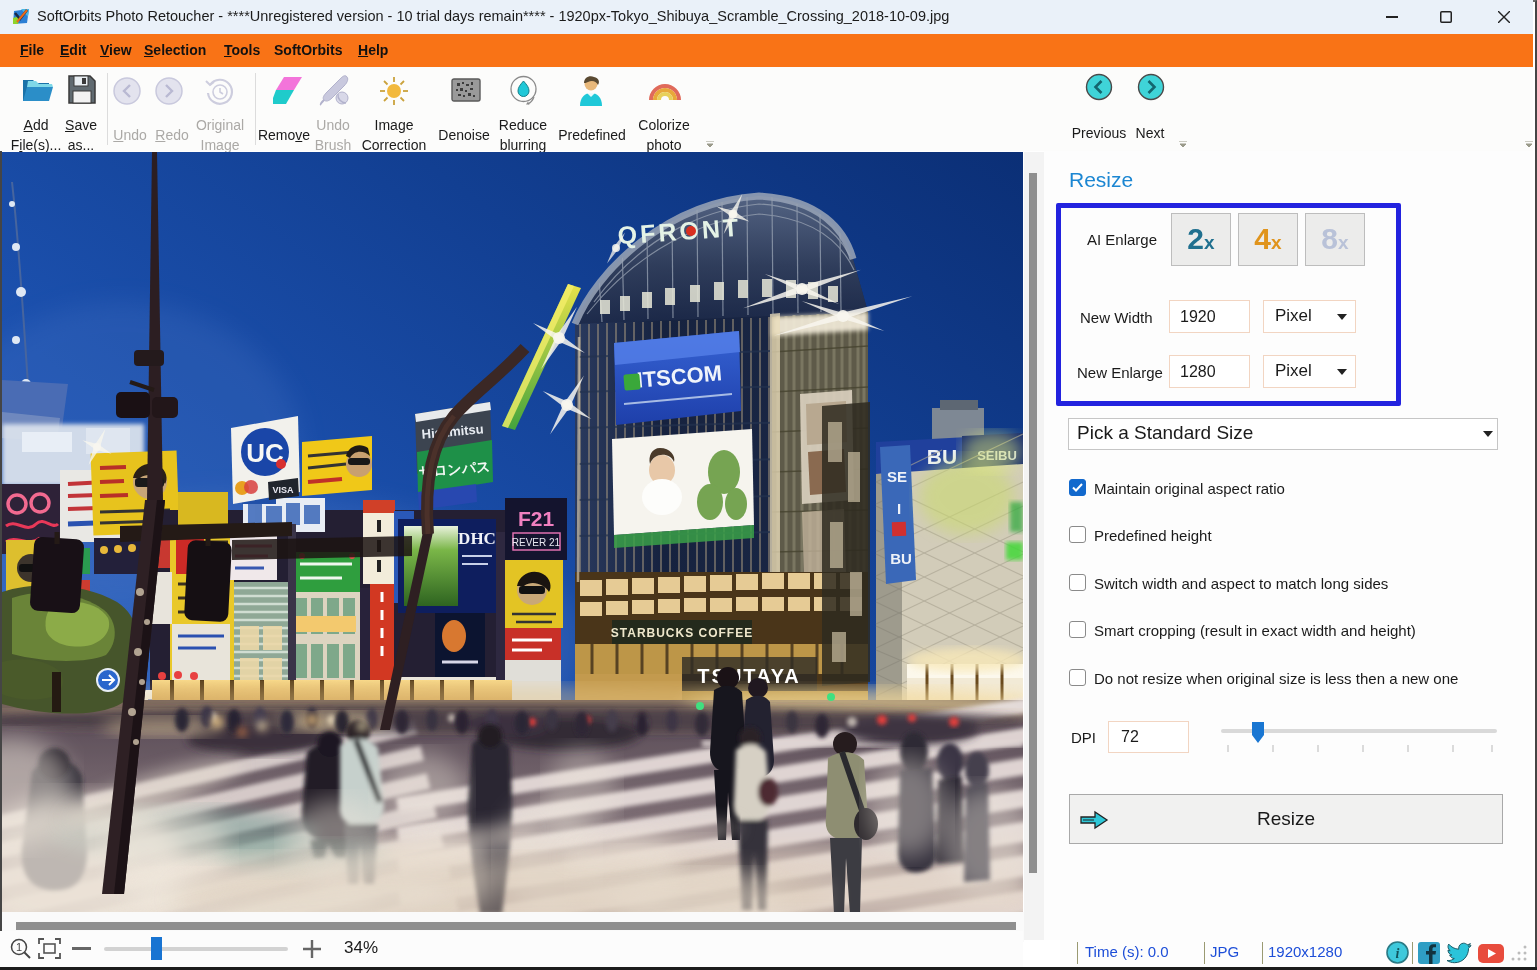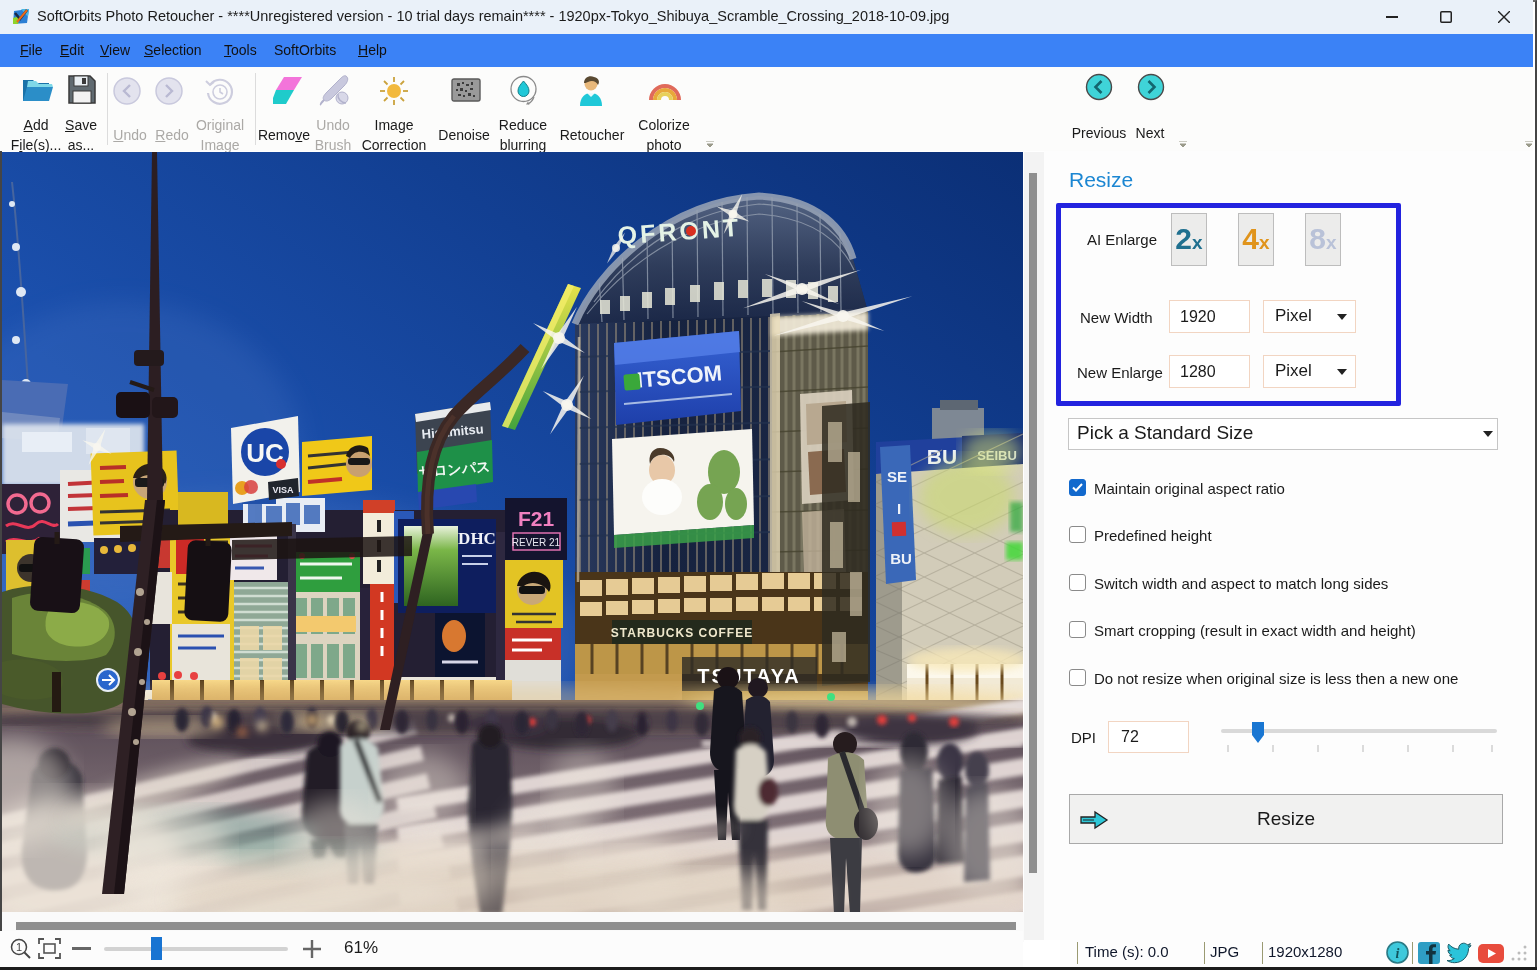--- a/index.html
+++ b/index.html
@@ -1,52 +1,52 @@
 <!DOCTYPE html>
 <html><head>
 <meta charset="utf-8">
 <style>
 * { margin:0; padding:0; box-sizing:border-box; }
 html,body { width:1537px; height:970px; overflow:hidden; font-family:"Liberation Sans",sans-serif; background:#fff; }
 #win { position:absolute; left:0; top:0; width:1537px; height:970px; border-left:2px solid #454545; border-right:2px solid #454545; border-top:2px solid #6a6a6a; }
 #titlebar { position:absolute; left:0; top:0; width:1533px; height:34px; background:#eaf1f9;text-align:right; }
 #titletext { position:absolute; left:37px; top:8px; font-size:14.5px; color:#1b1b1b; white-space:nowrap; }
 #appicon { position:absolute; left:12px; top:8px; }
-#menubar { position:absolute; left:0; top:34px; width:1533px; height:33px; background:#3b82f6; }
+#menubar { position:absolute; left:0; top:34px; width:1533px; height:33px; background:#f97316;font-weight:bold; }
 .menuitem { position:absolute; top:8px; font-size:14px; color:#111; }
 #toolbar { position:absolute; left:0; top:67px; width:1533px; height:84px; background:#fcfcfb; }
 .tsep { position:absolute; top:6px; width:1px; height:72px; background:#dcdcdc; }
 .tlbl { position:absolute; font-size:14px; color:#1a1a1a; text-align:center; transform:translateX(-50%); white-space:nowrap; }
 .tlbl.dis { color:#aba9a6; }
 .ticon { position:absolute; }
 #photo { position:absolute; left:2px; top:152px; width:1021px; height:760px; }
 #hscroll-track { position:absolute; left:2px; top:912px; width:1022px; height:30px; background:#fafafa; }
 #hscroll { position:absolute; left:16px; top:922px; width:1000px; height:8px; background:#8f8f8f; }
 #vscroll-track { position:absolute; left:1024px; top:152px; width:20px; height:788px; background:#f3f3f3; }
 #vscroll { position:absolute; left:1029px; top:173px; width:8px; height:700px; background:#8f8f8f; }
 #zoomrow { position:absolute; left:0px; top:931px; width:1023px; height:36px; background:#fcfcfc; }
 #panel { position:absolute; left:1044px; top:151px; width:489px; height:789px; background:#fdfdfd; }
 #resizehdr { position:absolute; left:1069px; top:168px; font-size:21px; color:#1b86d2; }
 #bluebox { position:absolute; left:1056px; top:203px; width:345px; height:203px; border:5px solid #2323df; border-radius:2px; }
 .plabel { position:absolute; font-size:15px; color:#1a1a1a; }
-.aibtn { position:absolute; top:213px; width:36px; height:53px; background:#ececeb; border:1px solid #bdbdbd; text-align:center; font-weight:bold; line-height:50px; }
+.aibtn { position:absolute; top:213px; width:60px; height:53px; background:#ececeb; border:1px solid #bdbdbd; text-align:center; font-weight:bold; line-height:50px; }
 .pinput { position:absolute; width:81px; height:33px; background:#fff; border:1px solid #f2d5c2; font-size:16px; color:#1a1a1a; padding:7px 0 0 10px; }
 .pcombo { position:absolute; width:93px; height:33px; background:#fff; border:1px solid #f2d5c2; font-size:17px; color:#1a1a1a; padding:5px 0 0 11px; }
 .arrow { position:absolute; width:0; height:0; border-left:5px solid transparent; border-right:5px solid transparent; border-top:6px solid #222; }
 #stdsize { position:absolute; left:1068px; top:418px; width:430px; height:32px; background:#fff; border:1px solid #c6c6c6; font-size:19px; color:#1a1a1a; padding:3px 0 12px 8px; }
 .cb { position:absolute; left:1069px; width:17px; height:17px; border:1px solid #8a8a8a; border-radius:3px; background:#fff; }
 .cb.on { background:#1269cd; border-color:#1269cd; }
 .cblbl { position:absolute; left:1094px; font-size:15px; color:#1a1a1a; white-space:nowrap; }
 #dpiinput { position:absolute; left:1108px; top:721px; width:81px; height:32px; background:#fff; border:1px solid #f2d5c2; font-size:16px; color:#1a1a1a; padding:6px 0 0 12px; }
 #slidertrack { position:absolute; left:1221px; top:729px; width:276px; height:4px; background:#d9d9d9; border-radius:2px; }
 #resizebtn { position:absolute; left:1069px; top:794px; width:434px; height:50px; background:#f1f1f0; border:1px solid #a9a9a9; }
 #resizebtn span { position:absolute; left:0; right:0; top:13px; text-align:center; font-size:19px; color:#1a1a1a; }
 #statusbar { position:absolute; left:1060px; top:938px; width:473px; height:29px; background:#fdfdfd; }
 .ssep { position:absolute; top:4px; width:1px; height:22px; background:#9a9a72; }
-.stext { position:absolute; top:5px; font-size:15px; color:#0f172a; }
+.stext { position:absolute; top:5px; font-size:15px; color:#1d4ed8; }
 #botborder { position:absolute; left:0; top:967px; width:1537px; height:3px; background:#1c1c1c; }
 </style>
 </head>
 <body>
 <div id="win"></div>
 <div id="titlebar">
   <svg id="appicon" width="19" height="19" viewBox="0 0 19 19">
     <polygon points="2,3 17,1 15,15 1,16" fill="#2b7fd4"></polygon>
     <polygon points="1,10 8,8 6,16 1,16" fill="#8fd42a"></polygon>
     <polygon points="9,1 17,1 16,9" fill="#49b8e8"></polygon>
@@ -184,21 +184,21 @@
   <div class="tlbl dis" style="left:220px;top:50px">Original</div>
   <div class="tlbl dis" style="left:220px;top:70px">Image</div>
   <div class="tlbl" style="left:284px;top:60px">Remo<u>v</u>e</div>
   <div class="tlbl dis" style="left:333px;top:50px">Undo</div>
   <div class="tlbl dis" style="left:333px;top:70px">Brush</div>
   <div class="tlbl" style="left:394px;top:50px">Image</div>
   <div class="tlbl" style="left:394px;top:70px">Correction</div>
   <div class="tlbl" style="left:464px;top:60px">Denoise</div>
   <div class="tlbl" style="left:523px;top:50px">Reduce</div>
   <div class="tlbl" style="left:523px;top:70px">blurring</div>
-  <div class="tlbl" style="left:592px;top:60px">Retoucher</div>
+  <div class="tlbl" style="left:592px;top:60px">Predefined</div>
   <div class="tlbl" style="left:664px;top:50px">Colorize</div>
   <div class="tlbl" style="left:664px;top:70px">photo</div>
   <div class="tlbl" style="left:1099px;top:58px">Previous</div>
   <div class="tlbl" style="left:1150px;top:58px">Next</div>
 </div>
 <div id="photo">
 <svg width="1021" height="760" viewBox="0 0 1021 760">
 <defs>
   <linearGradient id="sky" x1="0" y1="1" x2="1" y2="0">
     <stop offset="0" stop-color="#3a70cc"></stop>
@@ -985,21 +985,21 @@
     <rect x="6" y="6" width="11" height="9" fill="none" stroke="#555" stroke-width="1.6"></rect>
   </svg>
   <svg style="position:absolute;left:72px;top:16px" width="19" height="4">
       <rect width="19" height="3" fill="#666"></rect>
     </svg>
   <div style="position:absolute;left:104px;top:16px;width:184px;height:4px;background:#d2d2d2;border-radius:2px"></div>
   <div style="position:absolute;left:151px;top:6px;width:11px;height:23px;background:#1874d2"></div>
   <svg style="position:absolute;left:302px;top:8px" width="20" height="20">
       <path d="M10,1 L10,19 M1,10 L19,10" stroke="#666" stroke-width="2.4"></path>
     </svg>
-  <div style="position:absolute;left:344px;top:7px;font-size:17px;color:#1a1a1a">61%</div>
+  <div style="position:absolute;left:344px;top:7px;font-size:17px;color:#1a1a1a">34%</div>
 </div>
 <div id="panel"></div>
 <div id="resizehdr">Resize</div>
 <div id="bluebox"></div>
 <div class="plabel" style="left:1087px;top:231px">AI Enlarge</div>
 <div class="aibtn" style="left:1171px"><span style="font-size:30px;color:#20708f">2</span><span style="font-size:19px;color:#20708f">x</span></div>
 <div class="aibtn" style="left:1238px"><span style="font-size:30px;color:#e0941c">4</span><span style="font-size:19px;color:#e0941c">x</span></div>
 <div class="aibtn" style="left:1305px"><span style="font-size:30px;color:#b9c2d8">8</span><span style="font-size:19px;color:#b9c2d8">x</span></div>
 <div class="plabel" style="left:1080px;top:309px">New Width</div>
 <div class="pinput" style="left:1169px;top:300px">1920</div>

